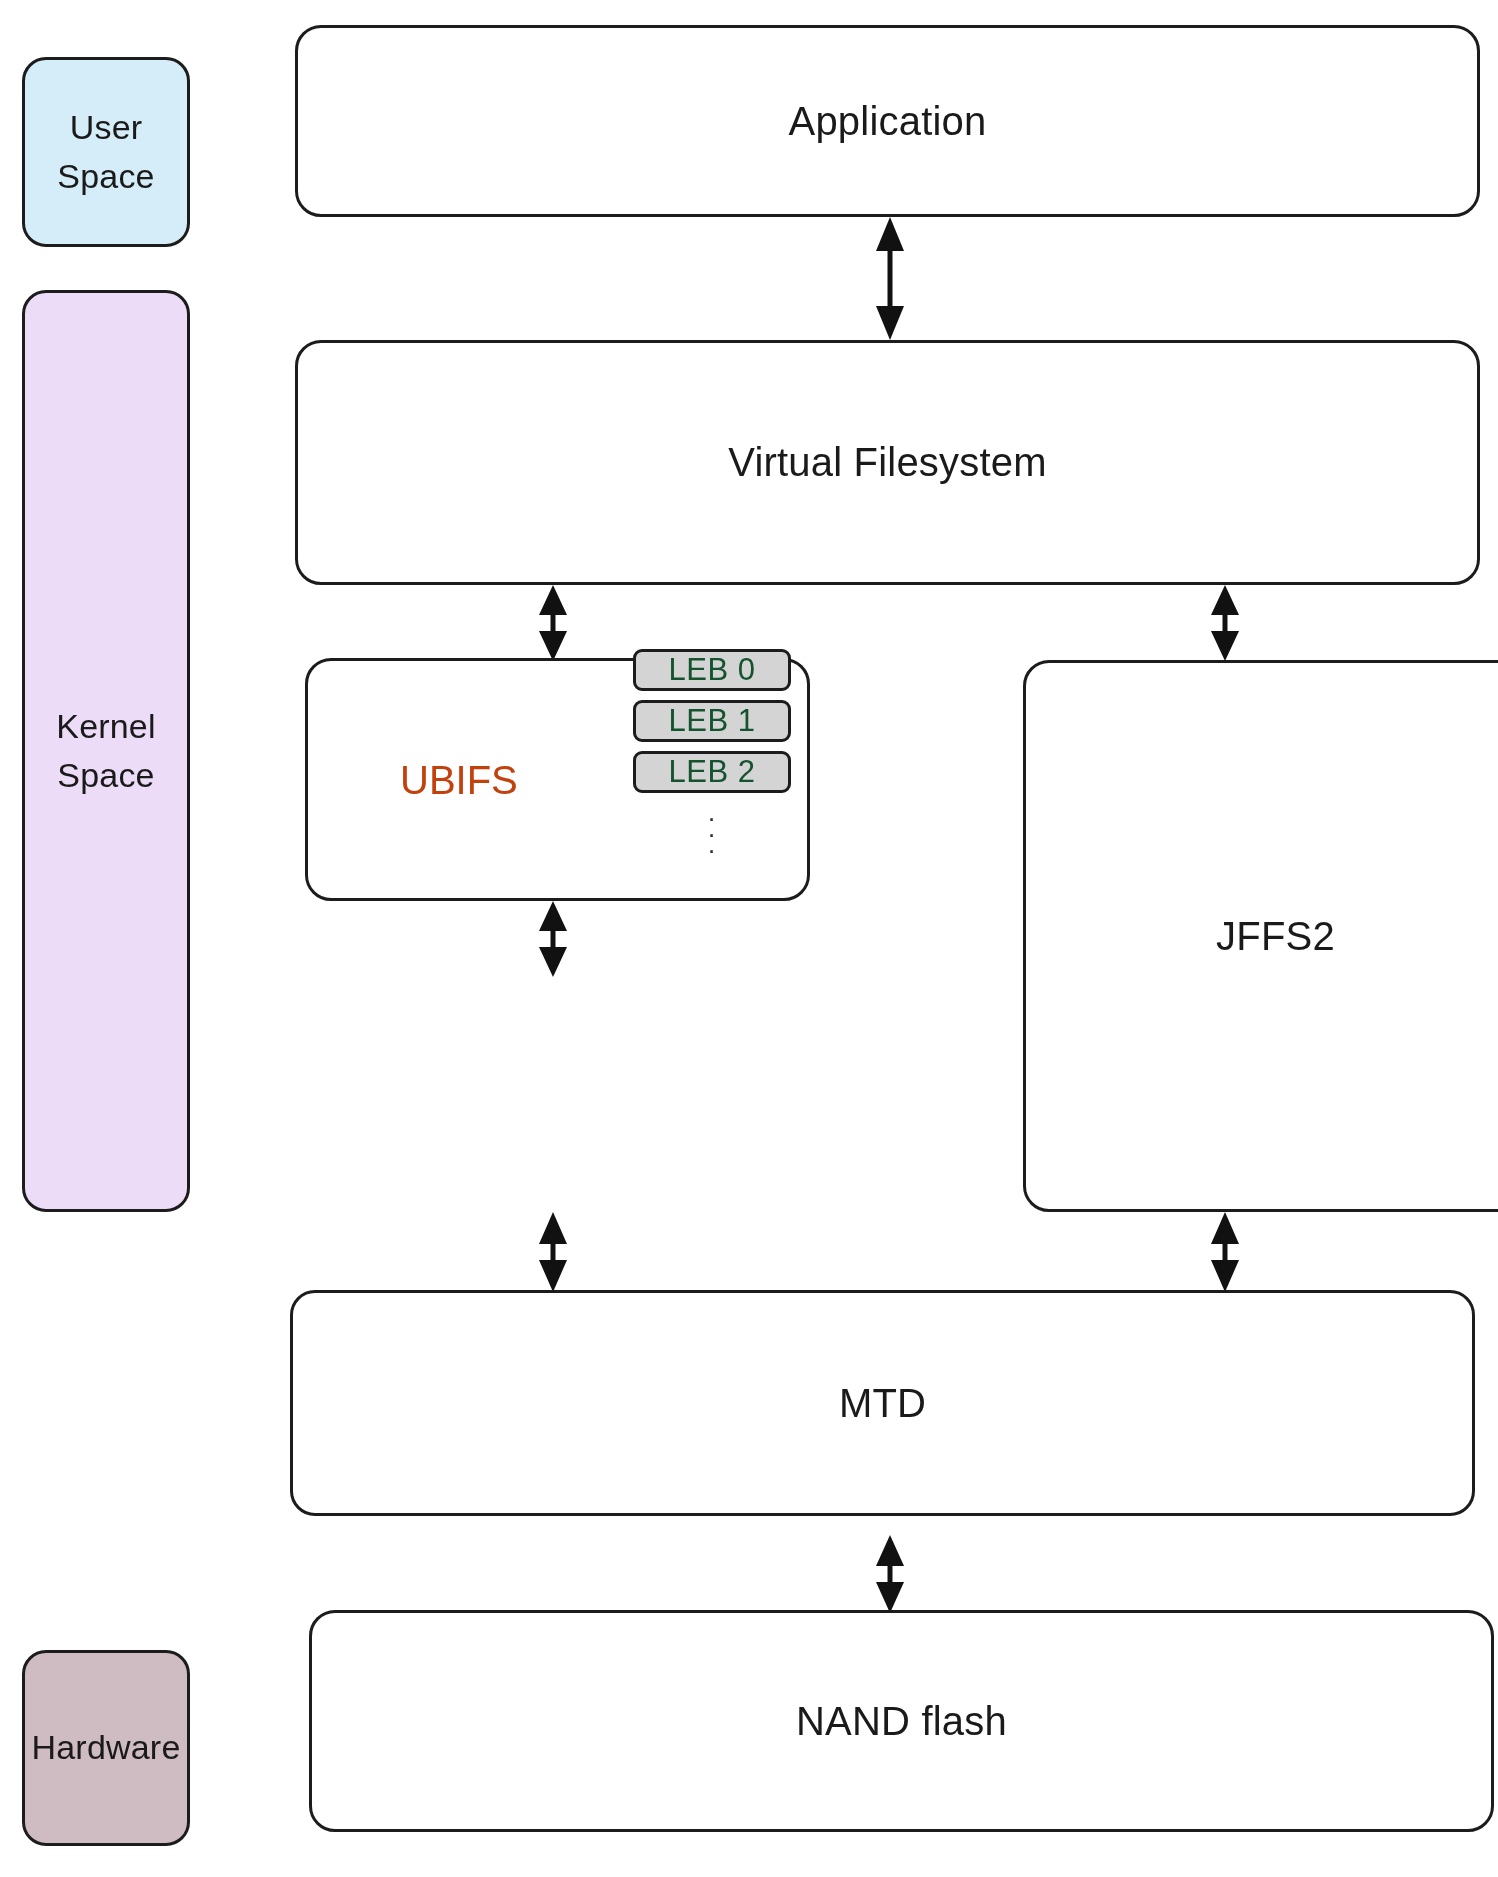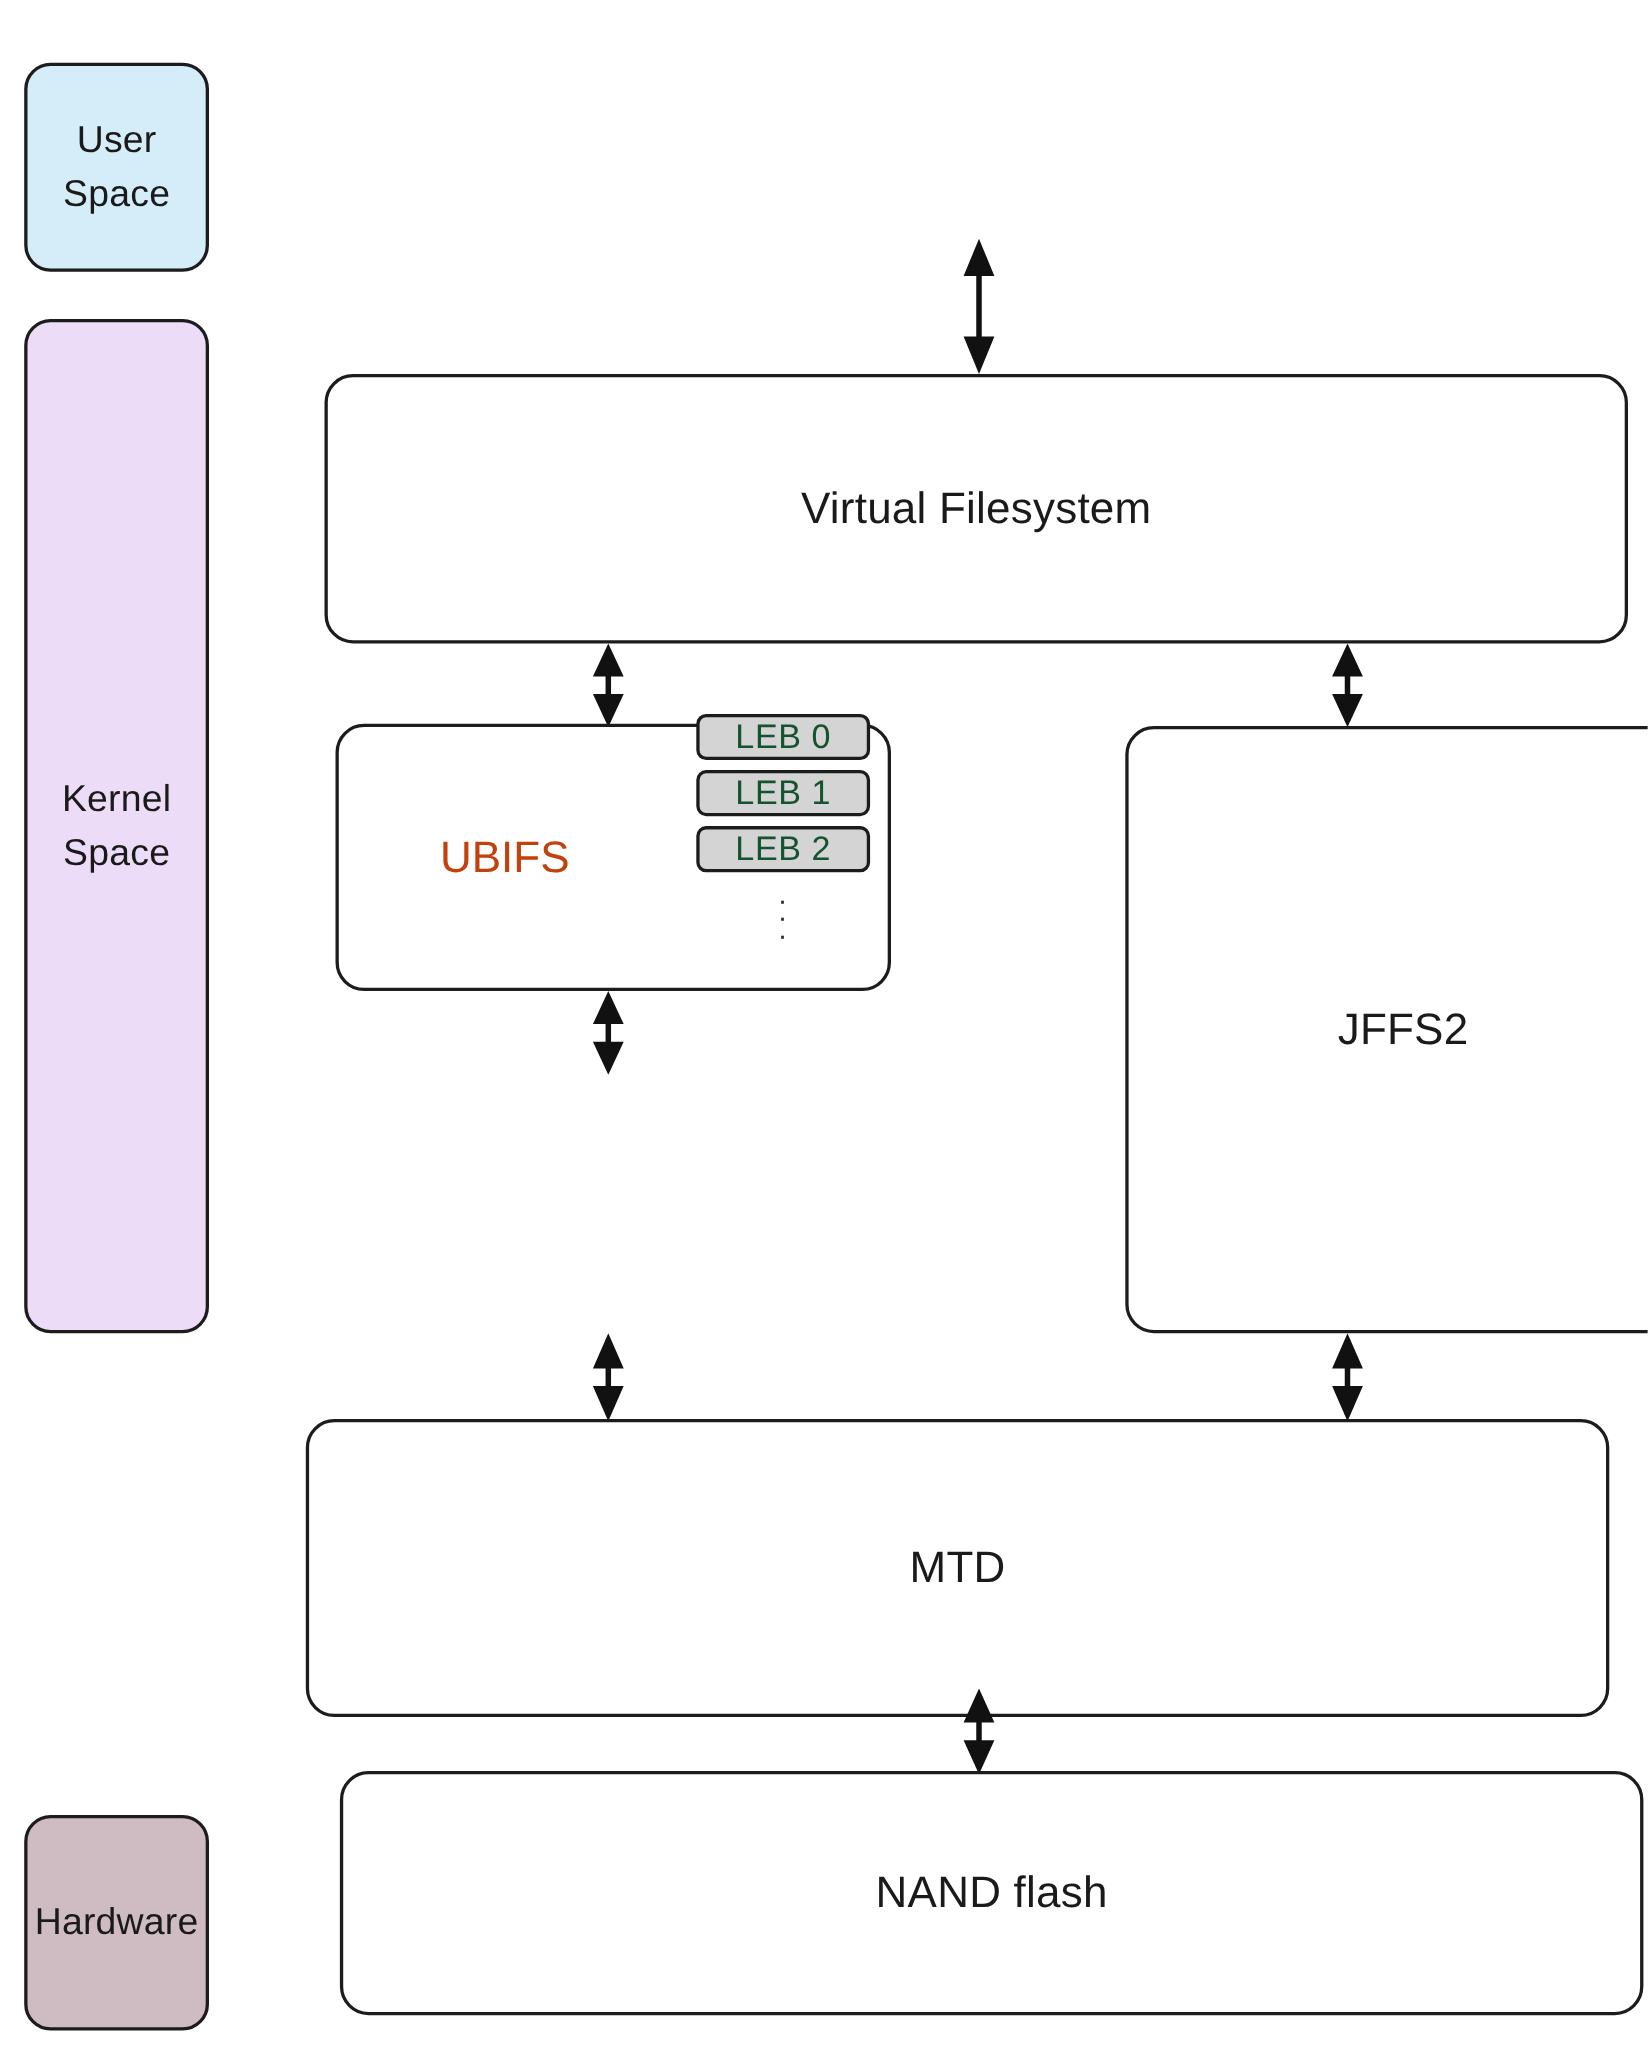--- a/index.html
+++ b/index.html
@@ -119,20 +119,23 @@
 
   <div class="box spine" id="kernel-space-box" style="left:22px; top:290px; width:168px; height:922px;justify-content:center;">
     <div class="box-label">Kernel
 Space</div>
   </div>
 
   <div class="box spine" id="hardware-box" style="left:22px; top:1650px; width:168px; height:196px;">
     <div class="box-label">Hardware</div>
   </div>
 
+  <div class="box" id="application-box" style="left:295px; top:25px; width:1185px; height:192px;">
+    <div class="box-label">Application</div>
+  </div>
 
   <div class="arrow" style="left:873px; top:217px; height:123px;">
     <svg viewBox="0 0 34 123" preserveAspectRatio="none">
       <line x1="17" y1="8" x2="17" y2="115" stroke="#111" stroke-width="5"></line>
       <polygon points="17,0 31,34 3,34" fill="#111"></polygon>
       <polygon points="17,123 31,89 3,89" fill="#111"></polygon>
     </svg>
   </div>
 
   <div class="box" id="virtual-filesystem-box" style="left:295px; top:340px; width:1185px; height:245px;">
@@ -193,21 +196,21 @@
   </div>
 
   <div class="arrow" style="left:1208px; top:1212px; height:80px;">
     <svg viewBox="0 0 34 80" preserveAspectRatio="none">
       <line x1="17" y1="6" x2="17" y2="74" stroke="#111" stroke-width="5"></line>
       <polygon points="17,0 31,32 3,32" fill="#111"></polygon>
       <polygon points="17,80 31,48 3,48" fill="#111"></polygon>
     </svg>
   </div>
 
-  <div class="box" id="mtd-box" style="left:278px; top:1290px; width:1185px; height:271px;">
+  <div class="box" id="mtd-box" style="left:290px; top:1290px; width:1185px; height:226px;border-radius:25px;">
     <div class="box-label">MTD</div>
   </div>
 
   <div class="arrow" style="left:873px; top:1535px; height:78px;">
     <svg viewBox="0 0 34 78" preserveAspectRatio="none">
       <line x1="17" y1="6" x2="17" y2="72" stroke="#111" stroke-width="5"></line>
       <polygon points="17,0 31,31 3,31" fill="#111"></polygon>
       <polygon points="17,78 31,47 3,47" fill="#111"></polygon>
     </svg>
   </div>

